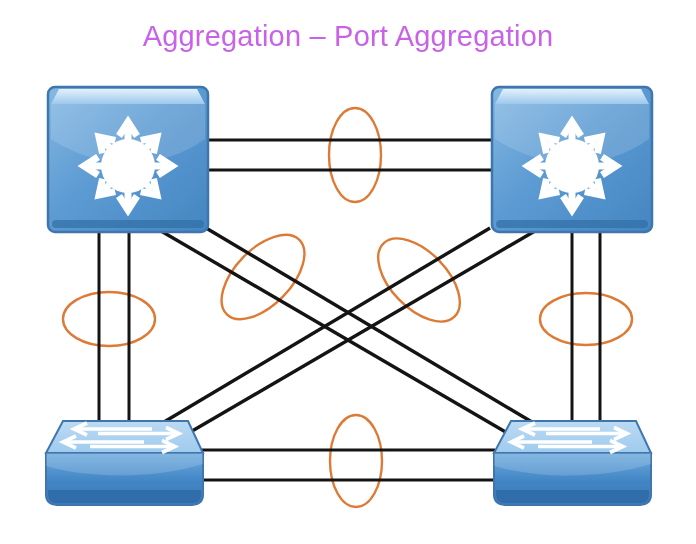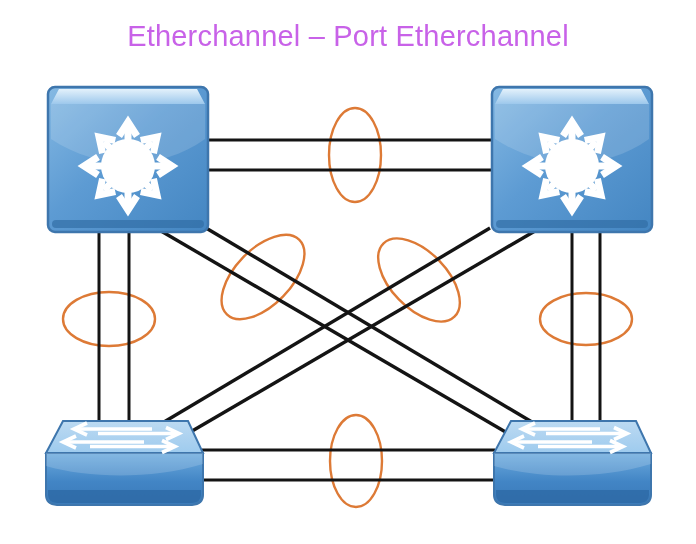--- a/index.html
+++ b/index.html
@@ -153,14 +153,14 @@
       <use href="#mlswitch" x="492" y="87"></use>
     </g>
     <g>
       <use href="#wgswitch" x="46" y="420"></use>
     </g>
     <g>
       <use href="#wgswitch" x="494" y="420"></use>
     </g>
   </svg>
 
-  <div class="title">Etherchannel – Port Etherchannel</div>
+  <div class="title">Aggregation – Port Aggregation</div>
 </div>
 
 </body></html>

